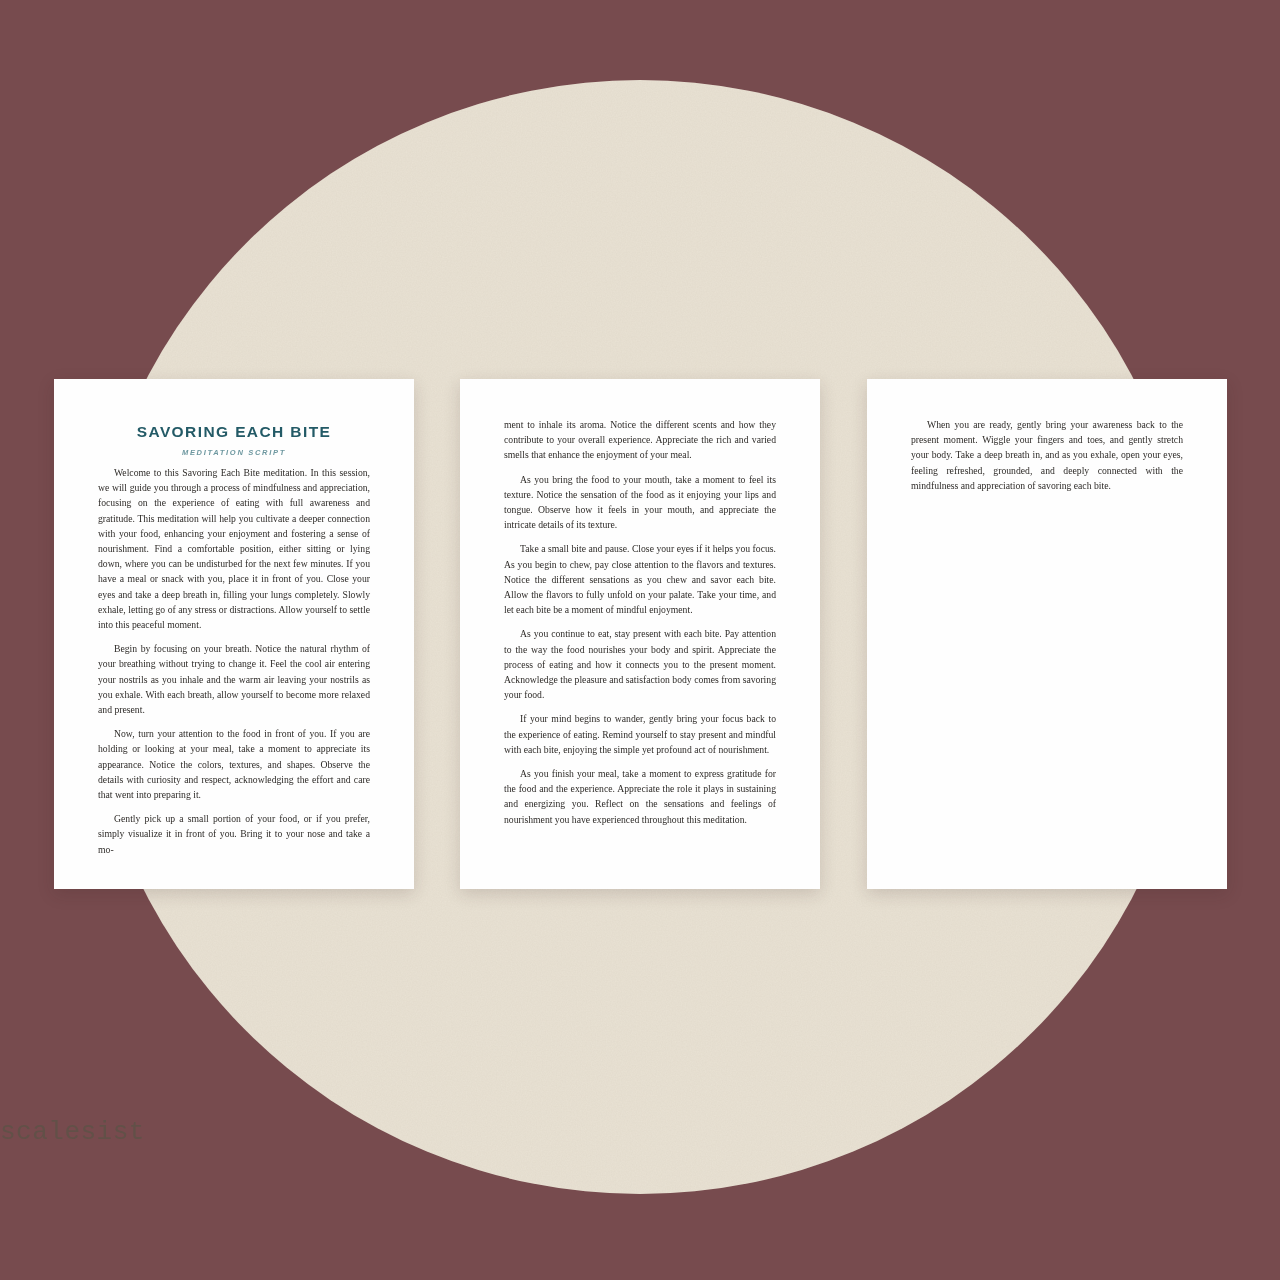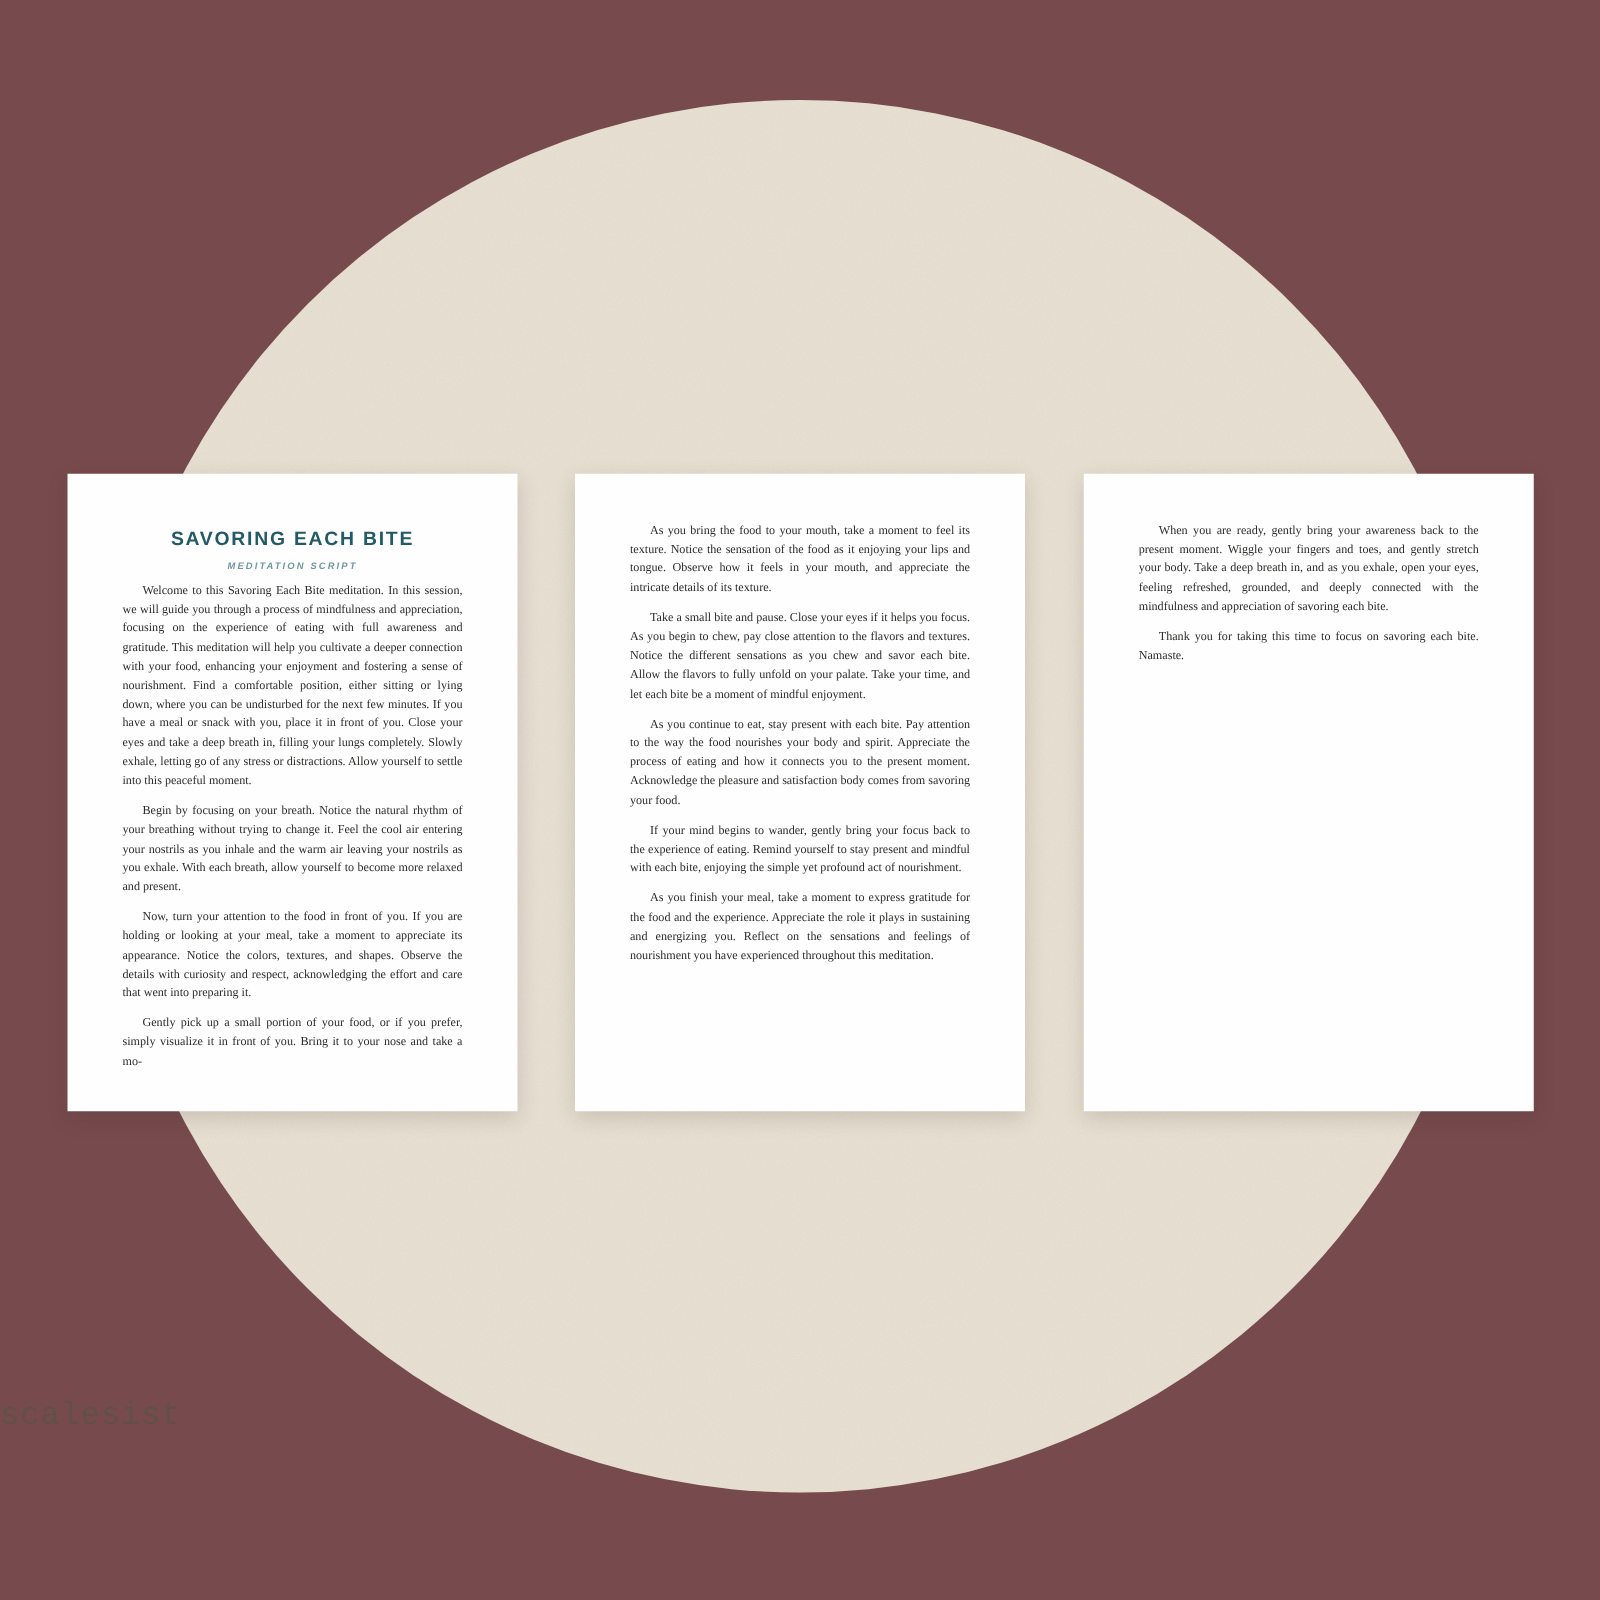--- a/index.html
+++ b/index.html
@@ -100,30 +100,30 @@
     <section class="page-body">
         <p class="para">Welcome to this Savoring Each Bite meditation. In this session, we will guide you through a process of mindfulness and appreciation, focusing on the experience of eating with full awareness and gratitude. This meditation will help you cultivate a deeper connection with your food, enhancing your enjoyment and fostering a sense of nourishment. Find a comfortable position, either sitting or lying down, where you can be undisturbed for the next few minutes. If you have a meal or snack with you, place it in front of you. Close your eyes and take a deep breath in, filling your lungs completely. Slowly exhale, letting go of any stress or distractions. Allow yourself to settle into this peaceful moment.</p>
         <p class="para">Begin by focusing on your breath. Notice the natural rhythm of your breathing without trying to change it. Feel the cool air entering your nostrils as you inhale and the warm air leaving your nostrils as you exhale. With each breath, allow yourself to become more relaxed and present.</p>
         <p class="para">Now, turn your attention to the food in front of you. If you are holding or looking at your meal, take a moment to appreciate its appearance. Notice the colors, textures, and shapes. Observe the details with curiosity and respect, acknowledging the effort and care that went into preparing it.</p>
         <p class="para">Gently pick up a small portion of your food, or if you prefer, simply visualize it in front of you. Bring it to your nose and take a mo-</p>
       </section>
   </article>
 
   <article class="page page-2">
     <section class="page-body">
+        <p class="para no-indent">ment to inhale its aroma. Notice the different scents and how they contribute to your overall experience. Appreciate the rich and varied smells that enhance the enjoyment of your meal.</p>
         <p class="para">As you bring the food to your mouth, take a moment to feel its texture. Notice the sensation of the food as it enjoying your lips and tongue. Observe how it feels in your mouth, and appreciate the intricate details of its texture.</p>
         <p class="para">Take a small bite and pause. Close your eyes if it helps you focus. As you begin to chew, pay close attention to the flavors and textures. Notice the different sensations as you chew and savor each bite. Allow the flavors to fully unfold on your palate. Take your time, and let each bite be a moment of mindful enjoyment.</p>
         <p class="para">As you continue to eat, stay present with each bite. Pay attention to the way the food nourishes your body and spirit. Appreciate the process of eating and how it connects you to the present moment. Acknowledge the pleasure and satisfaction body comes from savoring your food.</p>
         <p class="para">If your mind begins to wander, gently bring your focus back to the experience of eating. Remind yourself to stay present and mindful with each bite, enjoying the simple yet profound act of nourishment.</p>
         <p class="para">As you finish your meal, take a moment to express gratitude for the food and the experience. Appreciate the role it plays in sustaining and energizing you. Reflect on the sensations and feelings of nourishment you have experienced throughout this meditation.</p>
       </section>
   </article>
 
   <article class="page page-3">
     <section class="page-body">
         <p class="para">When you are ready, gently bring your awareness back to the present moment. Wiggle your fingers and toes, and gently stretch your body. Take a deep breath in, and as you exhale, open your eyes, feeling refreshed, grounded, and deeply connected with the mindfulness and appreciation of savoring each bite.</p>
-        <p class="para">Thank you for taking this time to focus on savoring each bite. Namaste.</p>
       </section>
   </article>
 
   <div class="watermark">scalesist</div>
 
 </div>
 
 </body></html>

